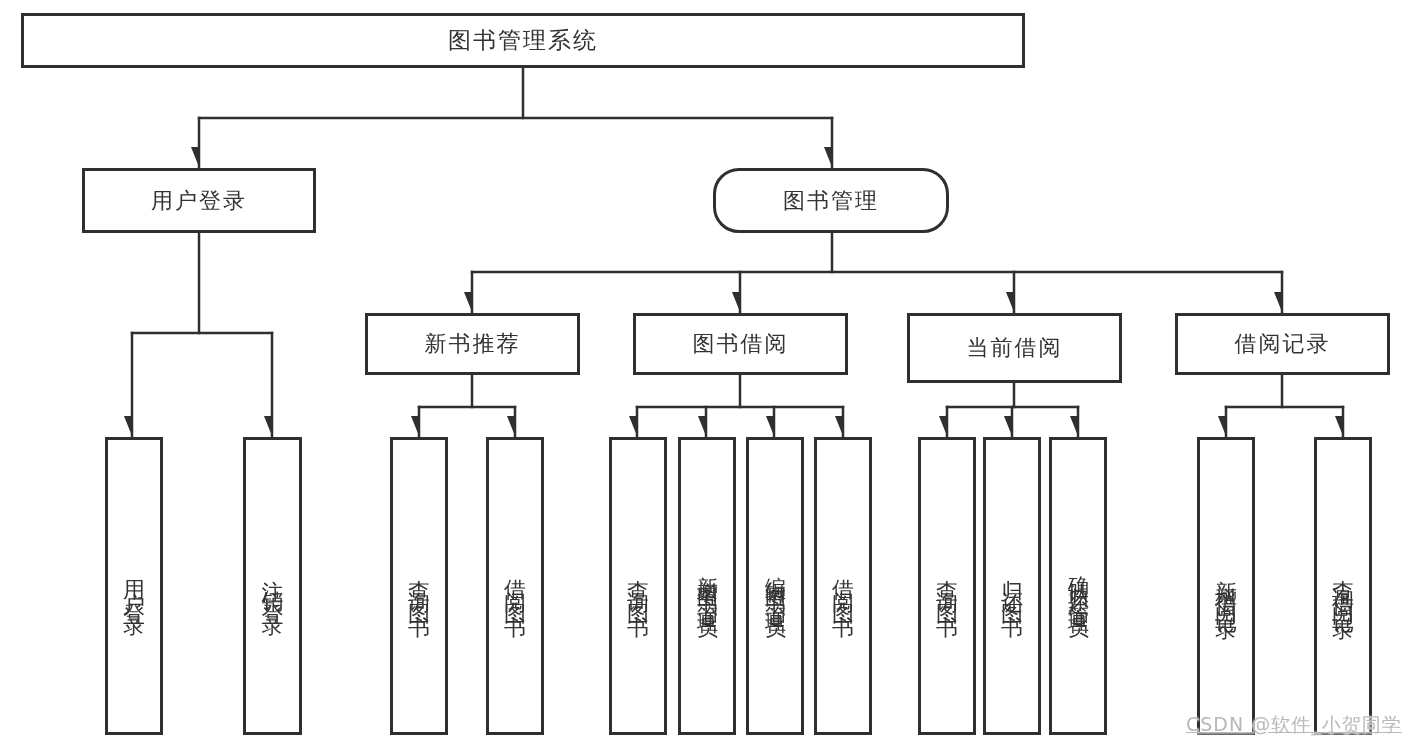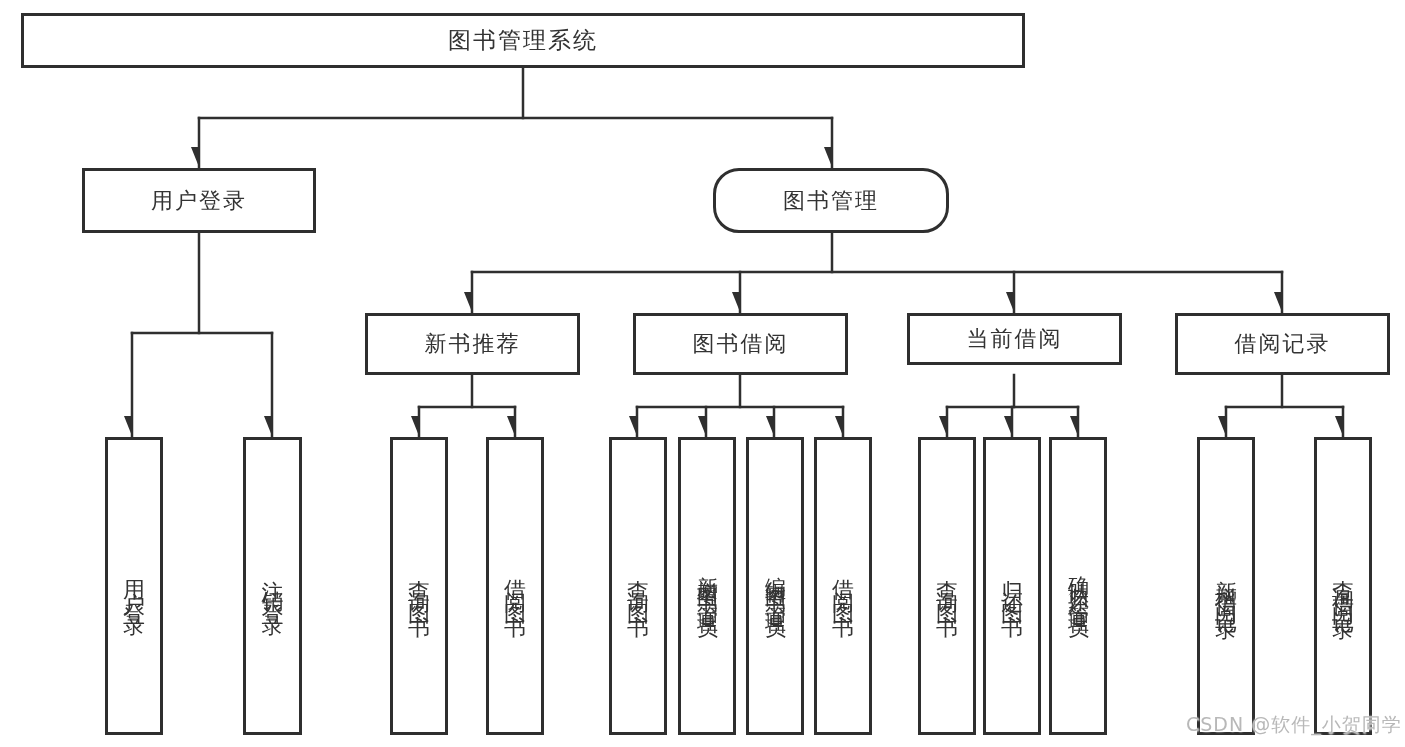--- a/index.html
+++ b/index.html
@@ -42,20 +42,21 @@
   .watermark {
     position: absolute;
     left: 1186px;
     top: 712px;
     font-size: 19px;
     letter-spacing: 1px;
     color: #b8b8b8;
     white-space: nowrap;
     z-index: 5;
     text-shadow: 0 0 2px #ffffff, 1px 1px 2px rgba(255,255,255,0.9);
+    text-decoration: underline;
   }
 </style>
 </head>
 <body>
 
 <div class="canvas">
 
   <svg class="connectors" viewBox="0 0 1405 747" xmlns="http://www.w3.org/2000/svg">
     <defs>
       <marker id="arrow" markerUnits="userSpaceOnUse" markerWidth="22" markerHeight="18" refX="20" refY="0" orient="auto">
@@ -116,21 +117,21 @@
   <div class="node hbox" style="left:713px; top:168px; width:236px; height:65px;border-radius:26px;">
     <span>图书管理</span>
   </div>
 
   <div class="node hbox" style="left:365px; top:313px; width:215px; height:62px;">
     <span>新书推荐</span>
   </div>
   <div class="node hbox" style="left:633px; top:313px; width:215px; height:62px;">
     <span>图书借阅</span>
   </div>
-  <div class="node hbox" style="left:907px; top:313px; width:215px; height:52px;">
+  <div class="node hbox" style="left:907px; top:313px; width:215px; height:70px;">
     <span>当前借阅</span>
   </div>
   <div class="node hbox" style="left:1175px; top:313px; width:215px; height:62px;">
     <span>借阅记录</span>
   </div>
 
   <div class="node vbox sp-wide" style="left:105px; top:437px; width:58px; height:298px;">
     <span>用户登录</span>
   </div>
   <div class="node vbox sp-wide" style="left:243px; top:437px; width:59px; height:298px;">

